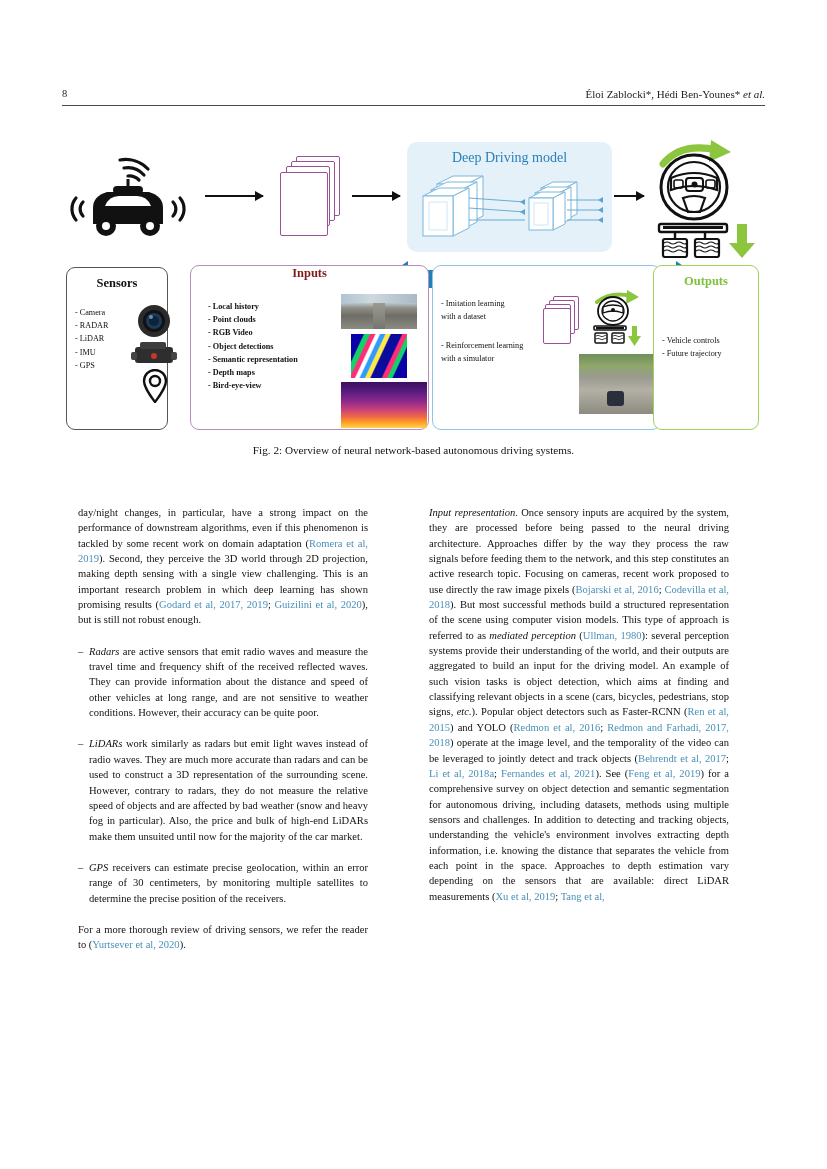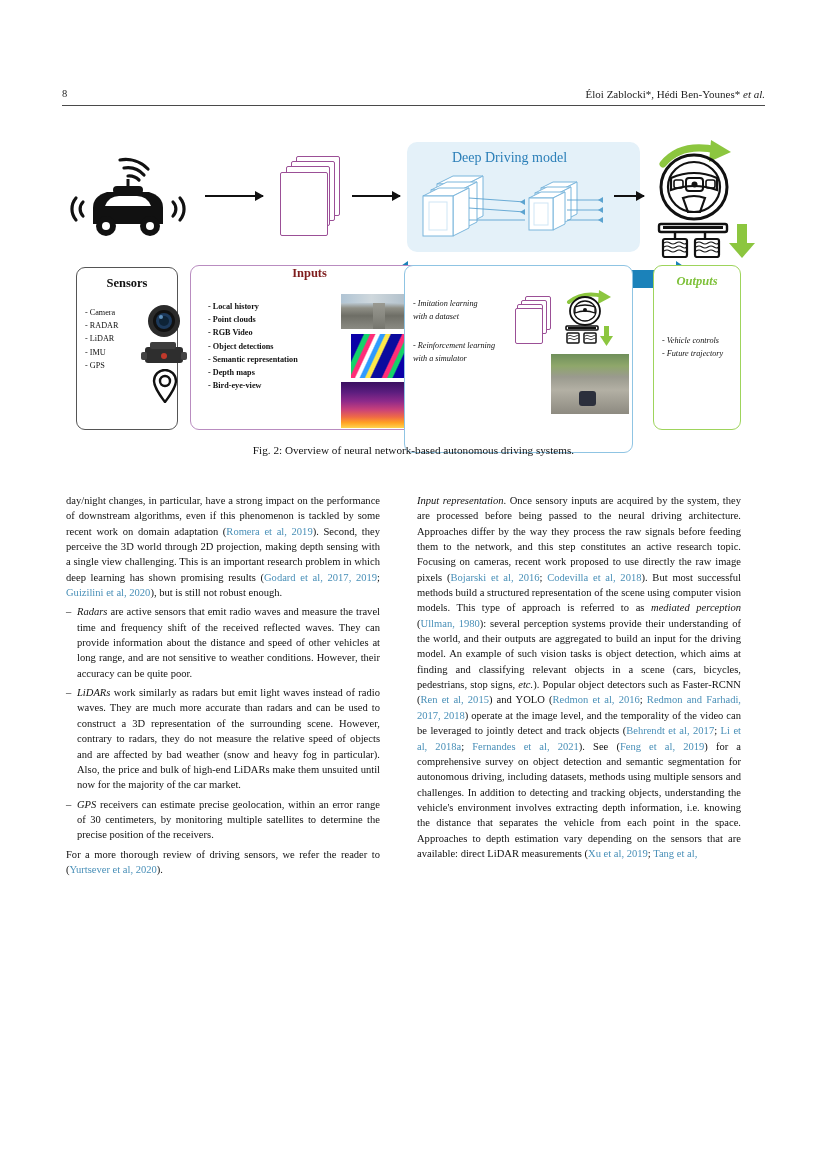--- a/index.html
+++ b/index.html
@@ -101,21 +101,20 @@
   }
 
   .ddm-box {
     position: absolute;
     left: 345px;
     top: 10px;
     width: 205px;
     height: 110px;
     background: #e4f1f9;
     border-radius: 10px;
-    padding-left: 28px;
   }
   .ddm-title {
     position: absolute;
     left: 0;
     top: 8px;
     width: 205px;
     text-align: center;
     font-size: 14px;
     color: #2b7fb8;
     font-family: "Liberation Serif", serif;
@@ -148,24 +147,24 @@
   .panel-title {
     position: absolute;
     left: 0;
     width: 100%;
     text-align: center;
     font-weight: bold;
     font-size: 12.5px;
     font-family: "Liberation Serif", serif;
   }
 
-  .p-sensors { left: 14px;   top: 135px; width: 102px; height: 163px; border: 1.1px solid #555; }
+  .p-sensors { left: 4px;   top: 135px; width: 102px; height: 163px; border: 1.1px solid #555; }
   .p-inputs  { left: 128px; top: 133px; width: 239px; height: 165px; border: 1.1px solid #b98cc0; }
-  .p-learning{ left: 342px; top: 133px; width: 229px; height: 188px; border: 1.1px solid #8fc4e3; font-style: italic; }
-  .p-outputs { left: 591px; top: 133px; width: 88px; height: 165px; border: 1.1px solid #9ed45c; font-style: italic; }
+  .p-learning{ left: 370px; top: 133px; width: 229px; height: 165px; border: 1.1px solid #8fc4e3; }
+  .p-outputs { left: 591px; top: 133px; width: 106px; height: 165px; border: 1.1px solid #9ed45c; }
 
   .t-sensors  { top: 8px;  color: #111; }
   .t-inputs   { top: 0;  color: #7f1d1d; }
   .t-learning { top: 8px;  color: #ffffff; }
   .t-outputs  { top: 8px;  color: #7ec13a; }
 
   .bullets {
     position: absolute;
     font-size: 8.2px;
     line-height: 13.2px;
@@ -257,21 +256,21 @@
     width: 322px;
     font-size: 10.55px;
     line-height: 15.35px;
     text-align: justify;
     color: #111;
     font-family: "Liberation Serif", serif;
   }
   .col-left  { left: 62px; }
   .col-right { left: 413px; width: 332px; }
 
-  .col p { margin: 4px; text-indent: 0; }
+  .col p { margin: 16px; text-indent: 0; }
   .col p + p { margin-top: 0; }
   .cite { color: #4a90b8; }
   .it { font-style: italic; }
   .dash-item {
     position: relative;
     padding-left: 11px;
     text-align: justify;
   }
   .dash-item::before {
     content: "\2013";

